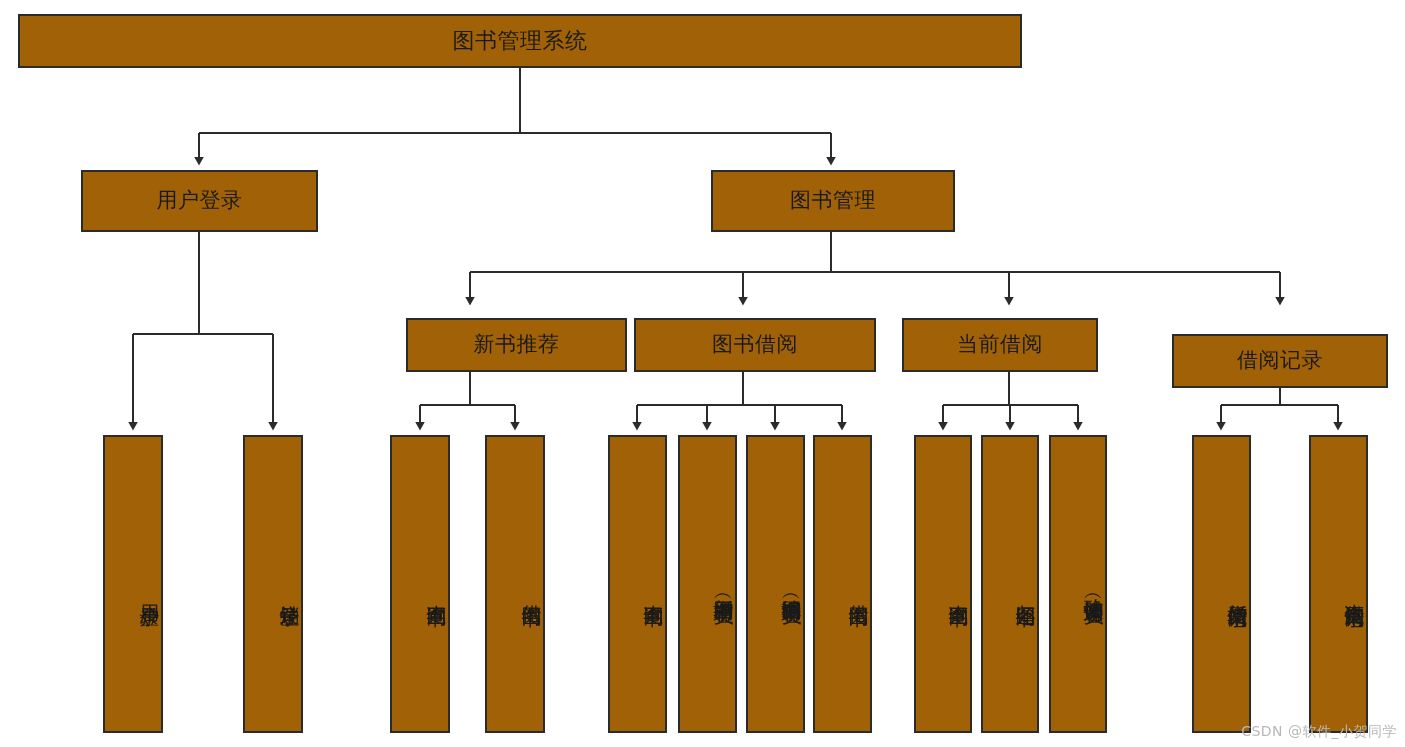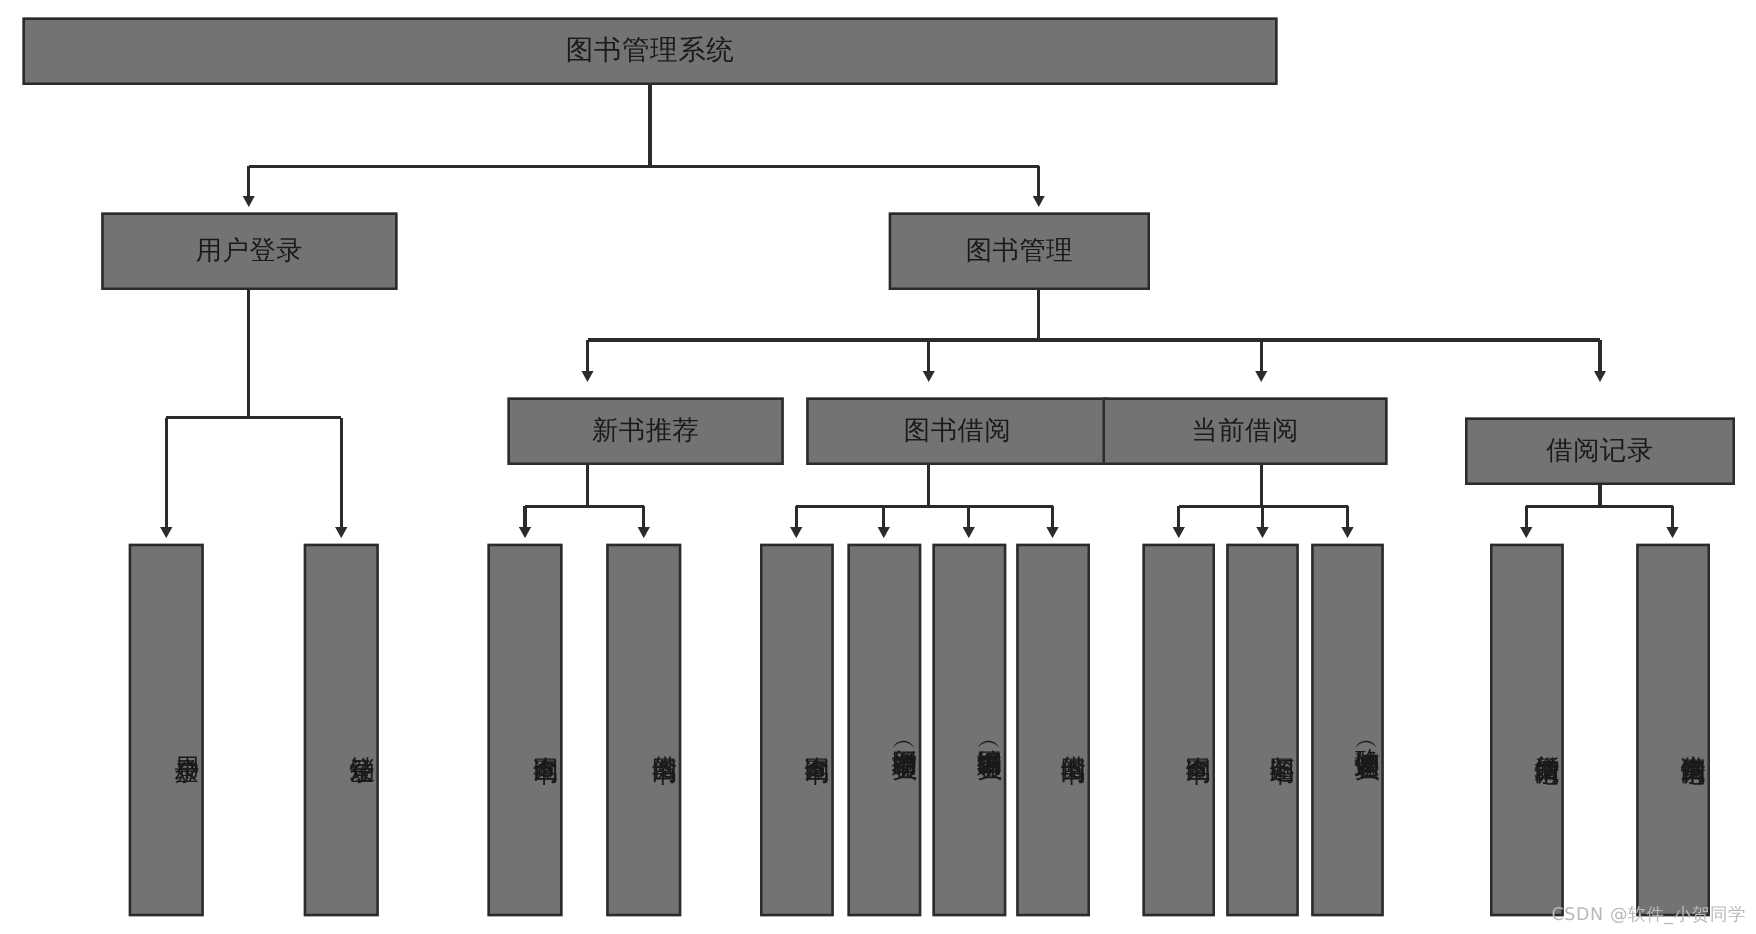--- a/index.html
+++ b/index.html
@@ -21,21 +21,21 @@
     position: absolute;
     left: 0;
     top: 0;
     width: 1405px;
     height: 747px;
   }
   .node {
     position: absolute;
     box-sizing: border-box;
     border: 2.5px solid #2b2b2b;
-    background: #737373;
+    background: #a16207;
     color: #1a1a1a;
     display: flex;
     align-items: center;
     justify-content: center;
   }
   .node-h {
     font-size: 21px;
     line-height: 1.2;
     letter-spacing: 0.5px;
   }
@@ -118,27 +118,27 @@
       <path d="M1221,405 L1338,405"></path>
       <path d="M1221,405 L1221,423" marker-end="url(#arrow)"></path>
       <path d="M1338,405 L1338,423" marker-end="url(#arrow)"></path>
     </g>
   </svg>
 
   <div class="node node-h node-root" style="left:18px; top:14px; width:1004px; height:54px;">图书管理系统</div>
 
   <div class="node node-h" style="left:81px; top:170px; width:237px; height:62px;">用户登录</div>
 
-  <div class="node node-h" style="left:711px; top:170px; width:209px; height:62px;">图书管理</div>
+  <div class="node node-h" style="left:711px; top:170px; width:244px; height:62px;">图书管理</div>
 
   <div class="node node-h" style="left:362px; top:318px; width:221px; height:54px;margin-left:44px;">新书推荐</div>
 
-  <div class="node node-h" style="left:634px; top:318px; width:242px; height:54px;margin-left:11px;">图书借阅</div>
+  <div class="node node-h" style="left:634px; top:318px; width:242px; height:54px;">图书借阅</div>
 
-  <div class="node node-h" style="left:882px; top:318px; width:228px; height:54px;">当前借阅</div>
+  <div class="node node-h" style="left:902px; top:318px; width:196px; height:54px;">当前借阅</div>
 
   <div class="node node-h" style="left:1172px; top:334px; width:216px; height:54px;">借阅记录</div>
 
   <div class="node node-v" style="left:103px; top:435px; width:60px; height:298px;">用户登录</div>
 
   <div class="node node-v" style="left:243px; top:435px; width:60px; height:298px;">注销登录</div>
 
   <div class="node node-v" style="left:390px; top:435px; width:60px; height:298px;">查询图书</div>
 
   <div class="node node-v" style="left:485px; top:435px; width:60px; height:298px;">借阅图书</div>

